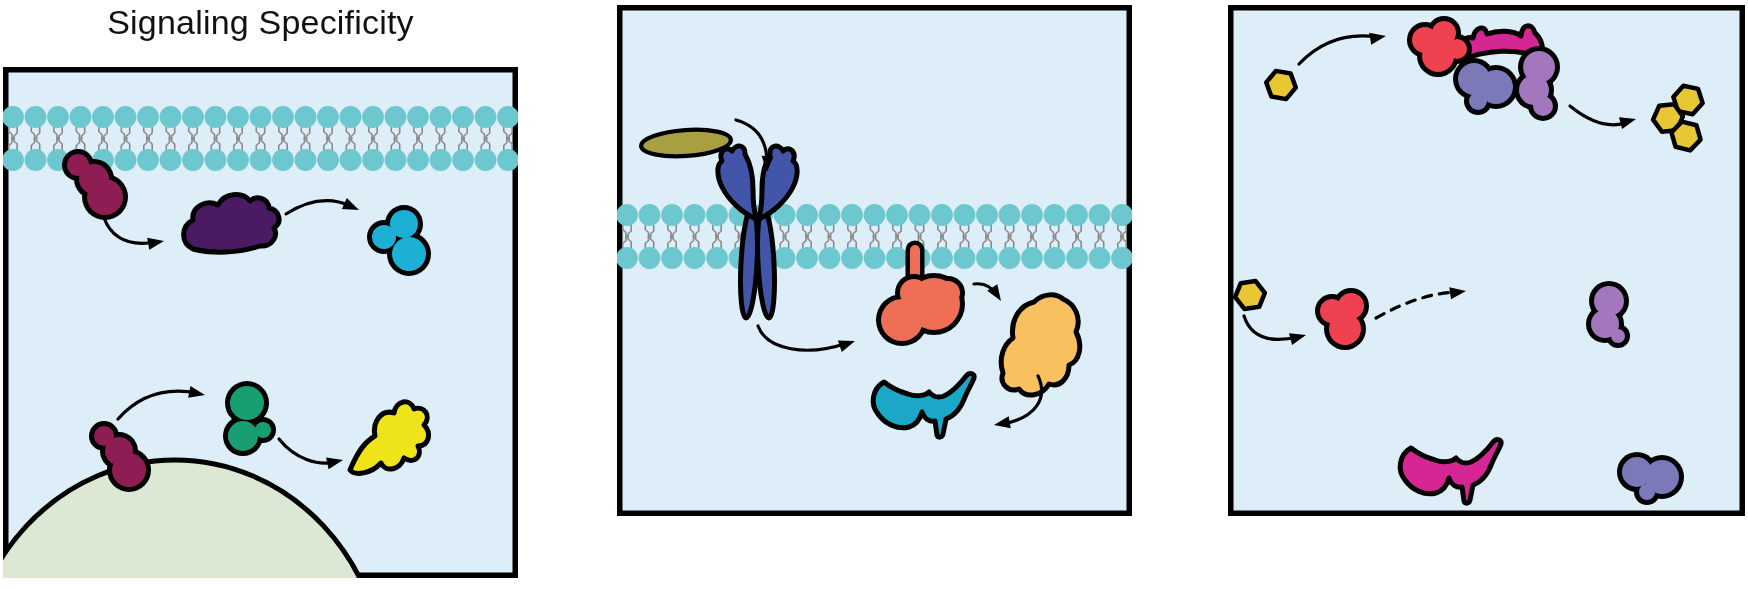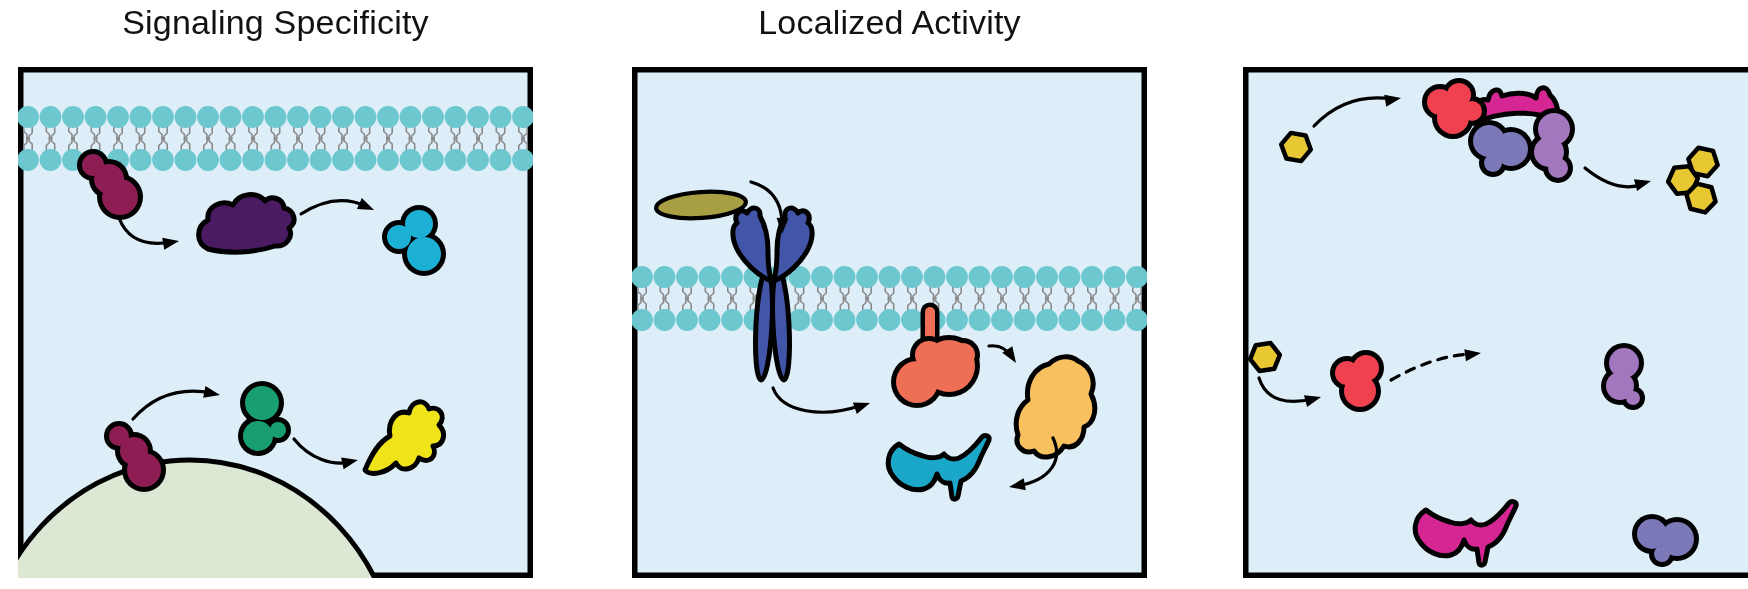--- a/index.html
+++ b/index.html
@@ -1,17 +1,17 @@
 <!DOCTYPE html>
 <html><head>
 <meta charset="utf-8">
 <style>
   html,body{margin:0;padding:0;background:#ffffff;}
   body{width:1748px;height:589px;overflow:hidden;font-family:"Liberation Sans",sans-serif;}
-  .figure{display:flex;align-items:flex-end;padding:5px 0 0 3px;margin-left:15px;}
+  .figure{display:flex;align-items:flex-start;padding:5px 0 0 3px;}
   .panel-col{margin:0;padding:0;}
   .panel-col.c2{margin-left:99px;}
   .panel-col.c3{margin-left:96px;}
   .panel-title{height:62px;font-size:34px;line-height:1.05;text-align:center;letter-spacing:0.2px;}
   svg.panel{display:block;}
   .outline{stroke:#000;stroke-width:5;stroke-linejoin:round;}
   .thin-outline{stroke:#000;stroke-width:4.2;stroke-linejoin:round;}
   .arrow{fill:none;stroke-width:3.2;stroke-linecap:round;}
   .dashed{stroke-dasharray:9 8;}
 </style>
@@ -185,21 +185,20 @@
         <path stroke="none" d="M0,0 L-16,6 L-16,-6 Z" transform="translate(356,143) rotate(24)"></path>
         <path class="arrow" fill="none" d="M115,352 Q146,317 194,326"></path>
         <path stroke="none" d="M0,0 L-16,6 L-16,-6 Z" transform="translate(202,328) rotate(11)"></path>
         <path class="arrow" fill="none" d="M276,372 C292,392 315,399 332,395"></path>
         <path stroke="none" d="M0,0 L-16,6 L-16,-6 Z" transform="translate(340,393) rotate(-12)"></path>
       </g>
     </svg>
   </figure>
 
   <figure class="panel-col c2">
-    <div class="panel-title" style="color: rgb(17, 17, 17);">Localized Activity</div>
     <svg class="panel" width="515" height="511" viewBox="0 0 515 511">
       <rect x="2.5" y="2.5" width="510" height="506" stroke-width="6" fill="#ddeef8" stroke="#000000"></rect>
 
       <ellipse cx="69" cy="138" rx="45" ry="13" class="thin-outline" transform="rotate(-4 69 138)" fill="#a89f42"></ellipse>
 
       <g fill="#6cc8ce">
           <g fill="none" stroke-width="1.6" stroke="#8a8a8a">
             <path d="M5.8,220 v4.5 l3.2,3 v5.5 M14.2,220 v6 l-3.2,3 v4"></path>
             <path d="M5.8,243 v-4.5 l3.2,-3 v-5.5 M14.2,243 v-6 l-3.2,-3 v-4"></path>
             <path d="M28.3,220 v4.5 l3.2,3 v5.5 M36.7,220 v6 l-3.2,3 v4"></path>

